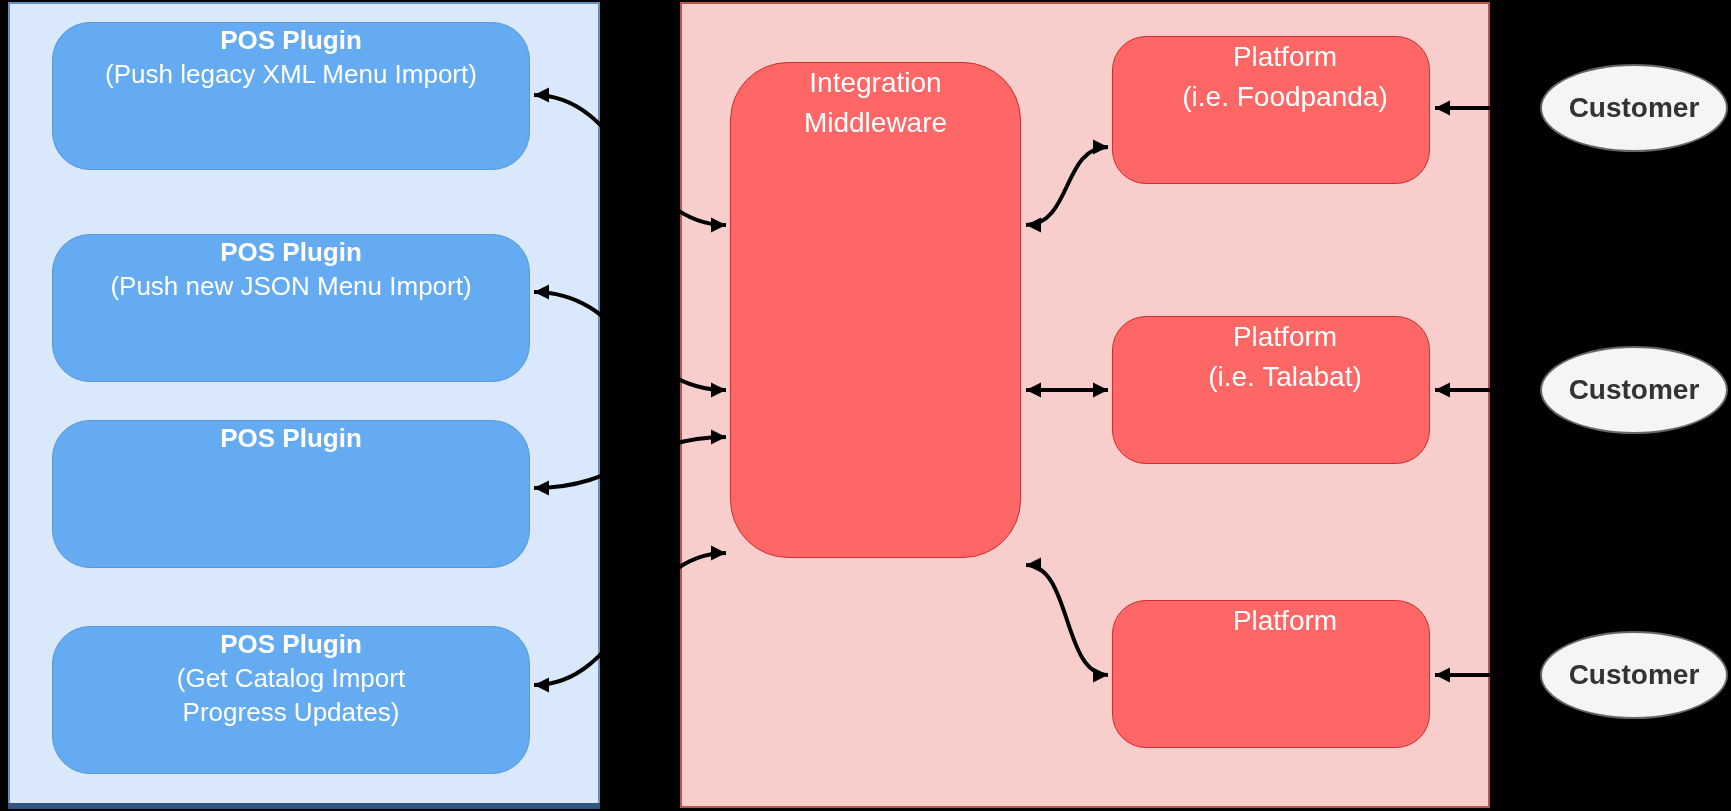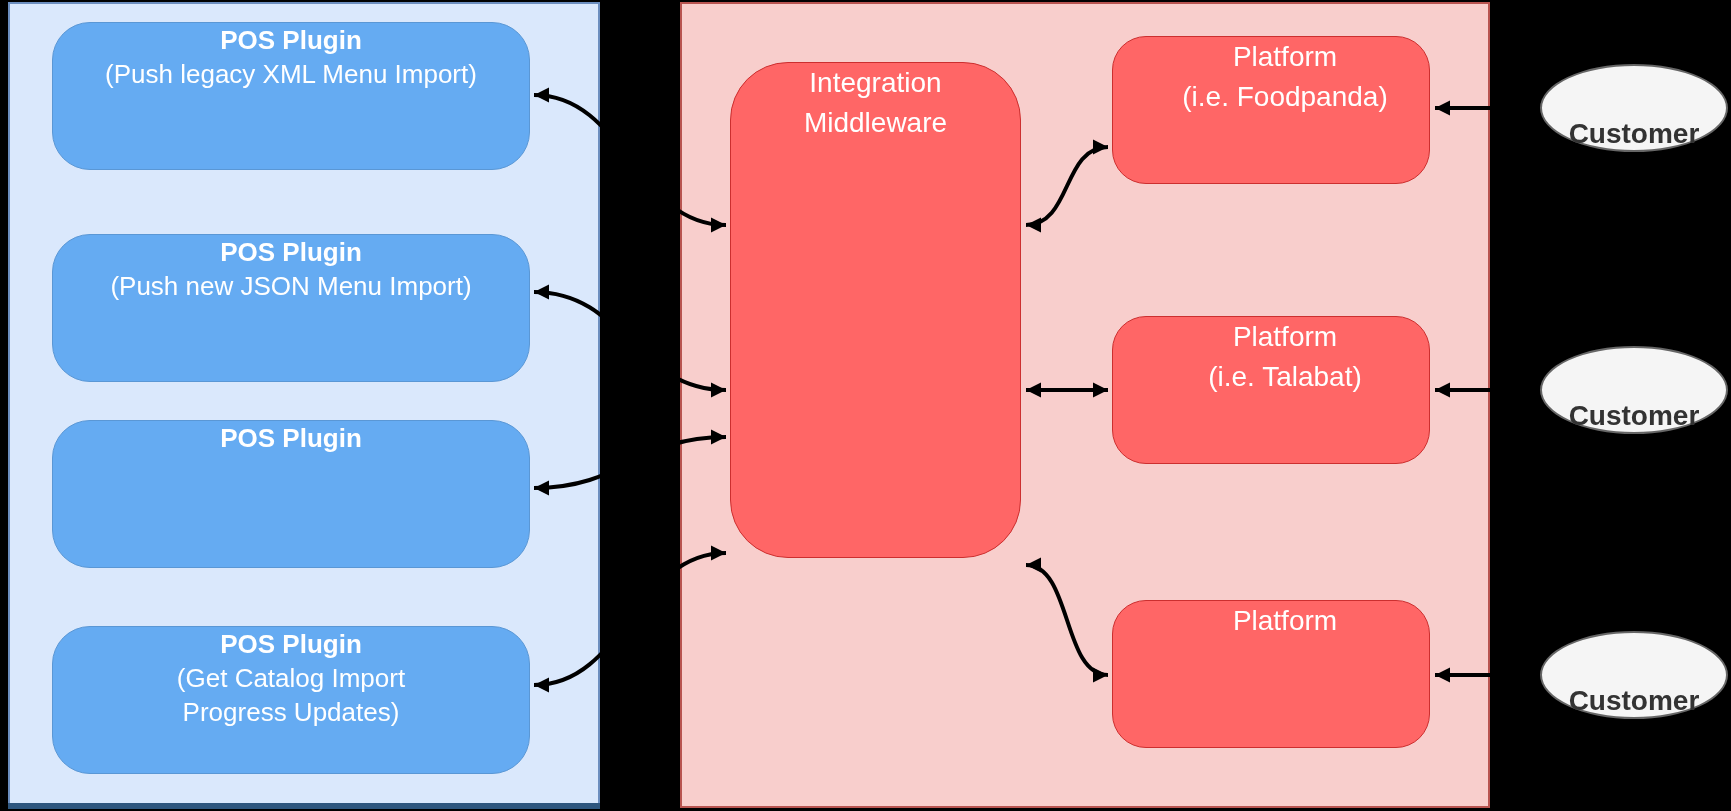--- a/index.html
+++ b/index.html
@@ -37,21 +37,21 @@
     font-size:28px; line-height:40px;
   }
   #middleware-box {
     left:730px; top:62px; width:291px; height:496px; border-radius:58px;
   }
   .platform-box { left:1112px; width:318px; height:148px; border-radius:34px;padding-left:28px; }
   .customer-ellipse {
     position:absolute; left:1540px; width:188px; height:88px;
     background:var(--customer-fill); border:2.5px solid var(--customer-stroke);
     border-radius:50%; color:var(--customer-text); font-weight:bold; font-size:28px;
-    display:flex; align-items:flex-end; justify-content:center; z-index:2;
+    display:flex; align-items:center; justify-content:center; z-index:2;
     box-sizing:border-box;
   }
   #connector-layer {
     position:absolute; left:0; top:0; width:1731px; height:811px;
     z-index:5; pointer-events:none;
   }
   .connector { stroke:var(--arrow); stroke-width:4; fill:none; }
   .arrowhead { fill:var(--arrow); }
 </style>
 </head>

